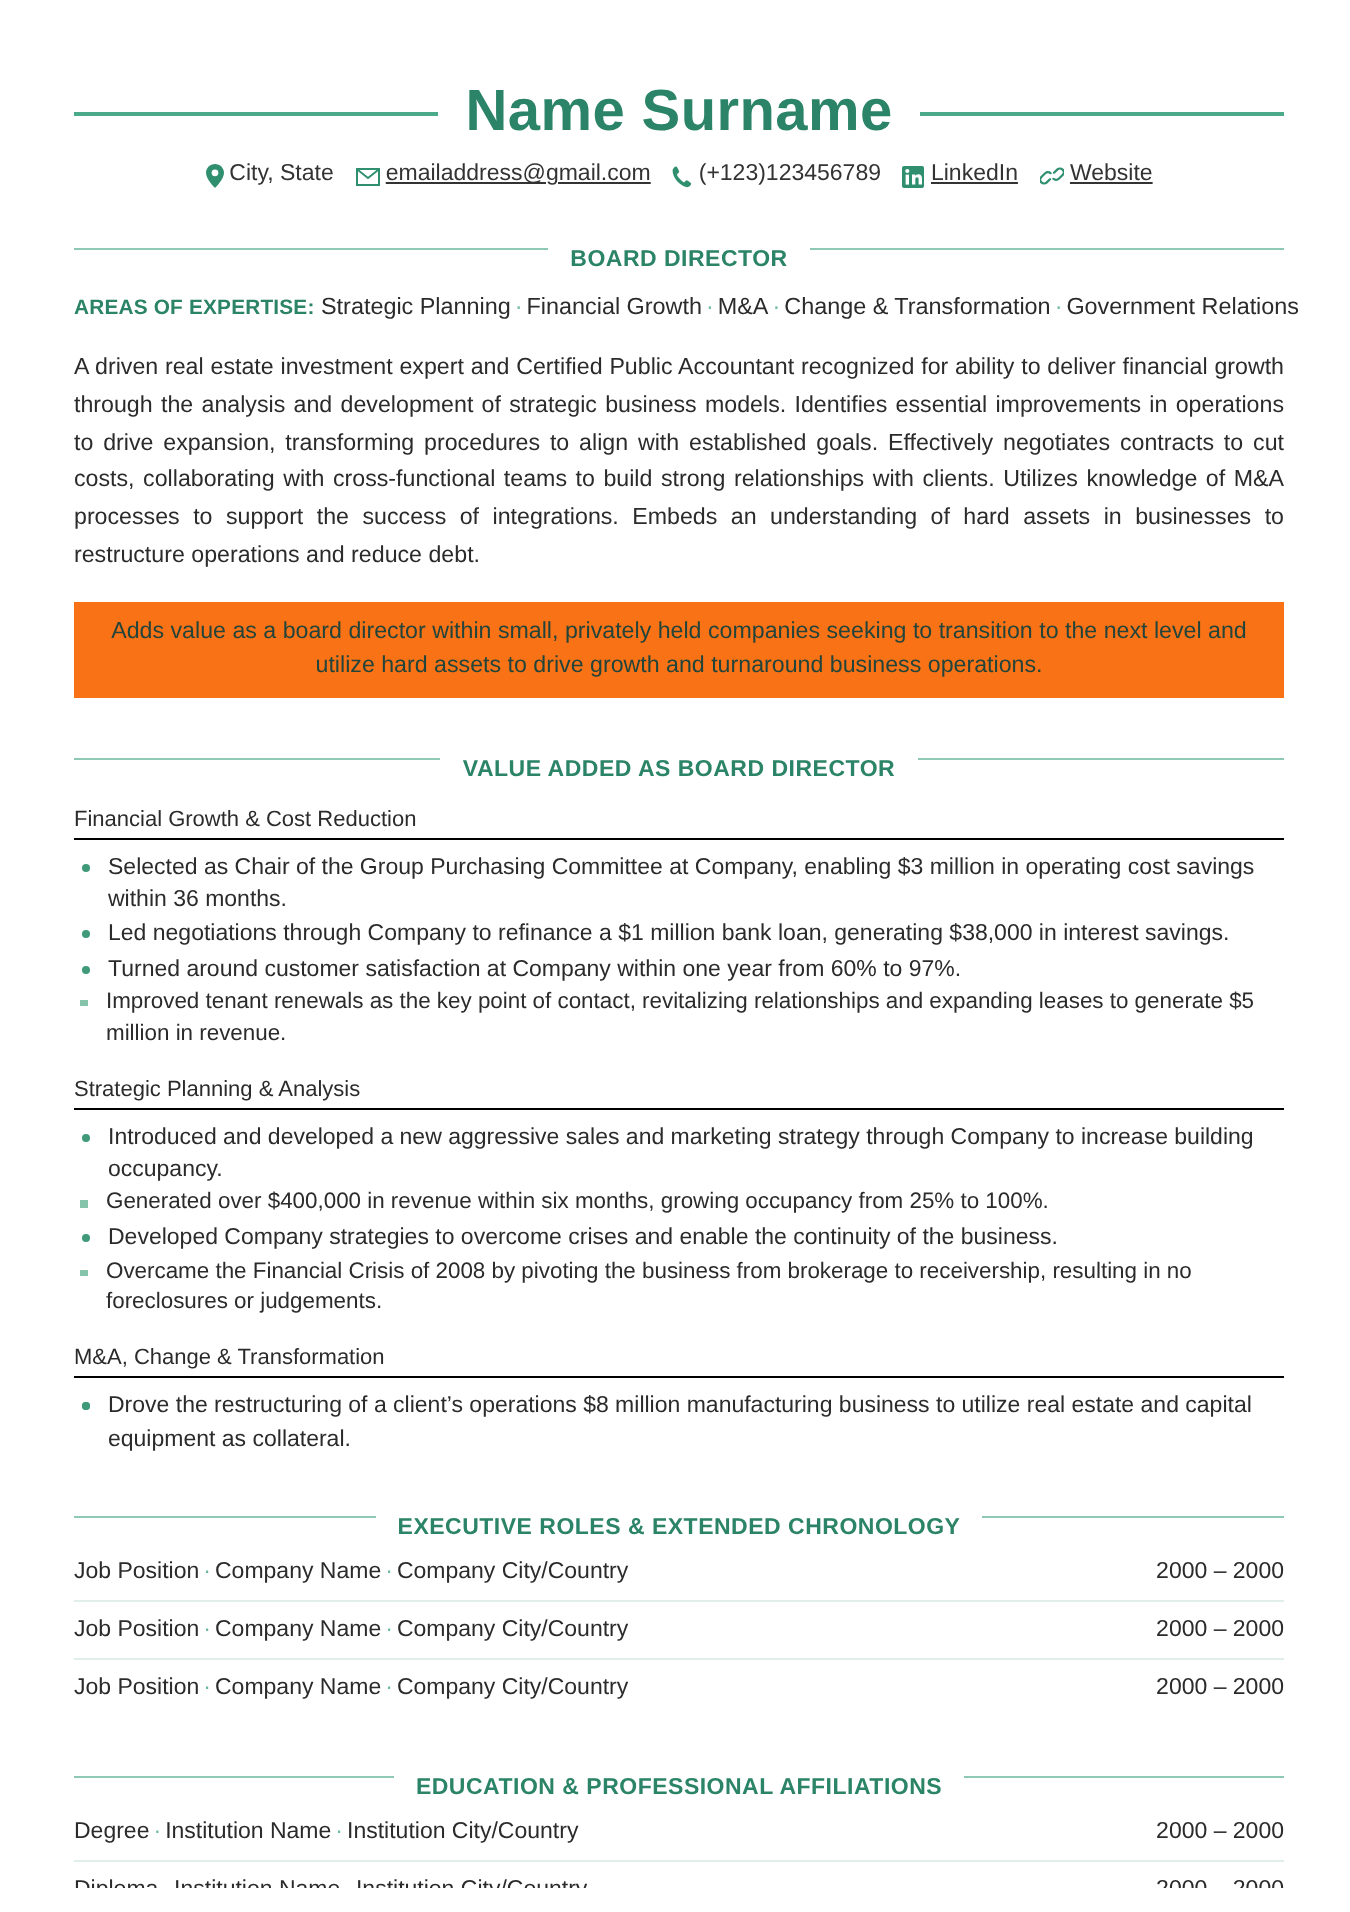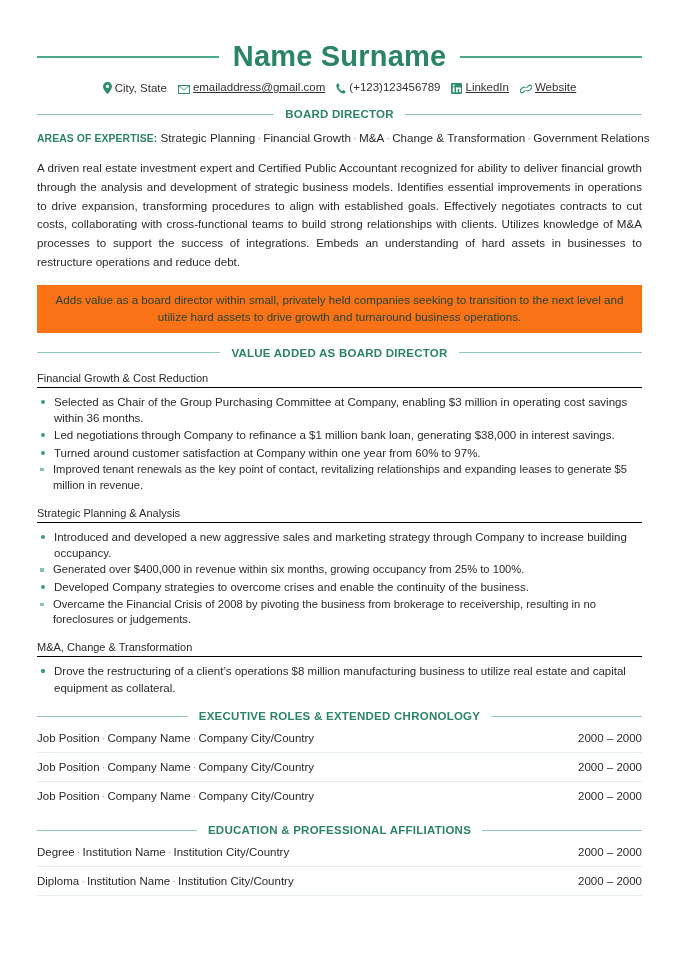--- a/index.html
+++ b/index.html
@@ -49,34 +49,34 @@
     display: flex;
     justify-content: center;
     align-items: center;
     gap: 11px;
     font-size: 11.5px;
     color: #333333;
     line-height: 1;
   }
   .contact .item {
     display: inline-flex;
-    align-items: flex-end;
+    align-items: center;
     gap: 3px;
     white-space: nowrap;
   }
   .contact .u { text-decoration: underline; color: #333; }
   .ico { display: inline-block; line-height: 1; color: #2f8f6f; }
   .ico svg { display: block; }
 
   
   .sec {
     display: flex;
-    align-items: center;
+    align-items: flex-start;
     gap: 11px;
-    margin-top: 14px;
+    margin-top: 30px;
   }
   .sec .rule {
     flex: 1 1 auto;
     height: 1px;
     background: #8fc9b3;
   }
   .sec .title {
     font-size: 11.5px;
     font-weight: bold;
     color: #2b8467;

